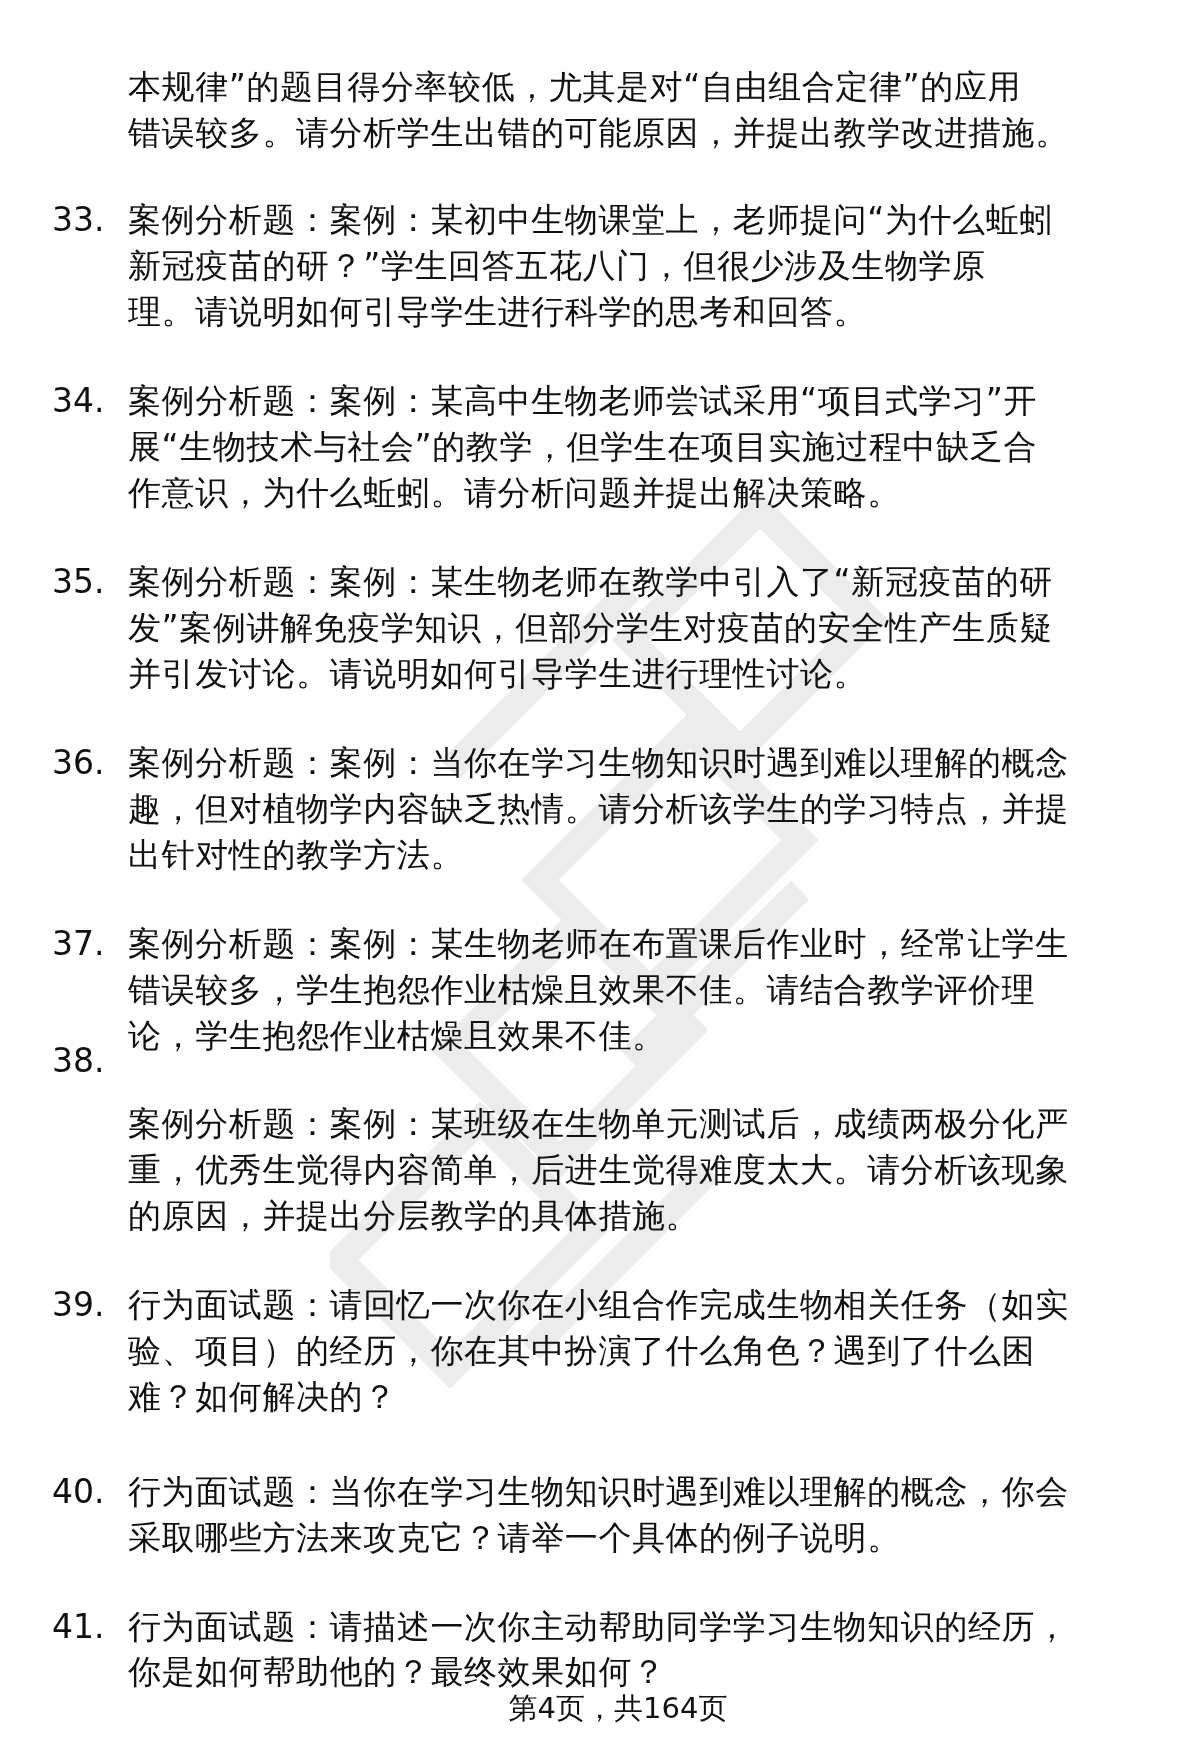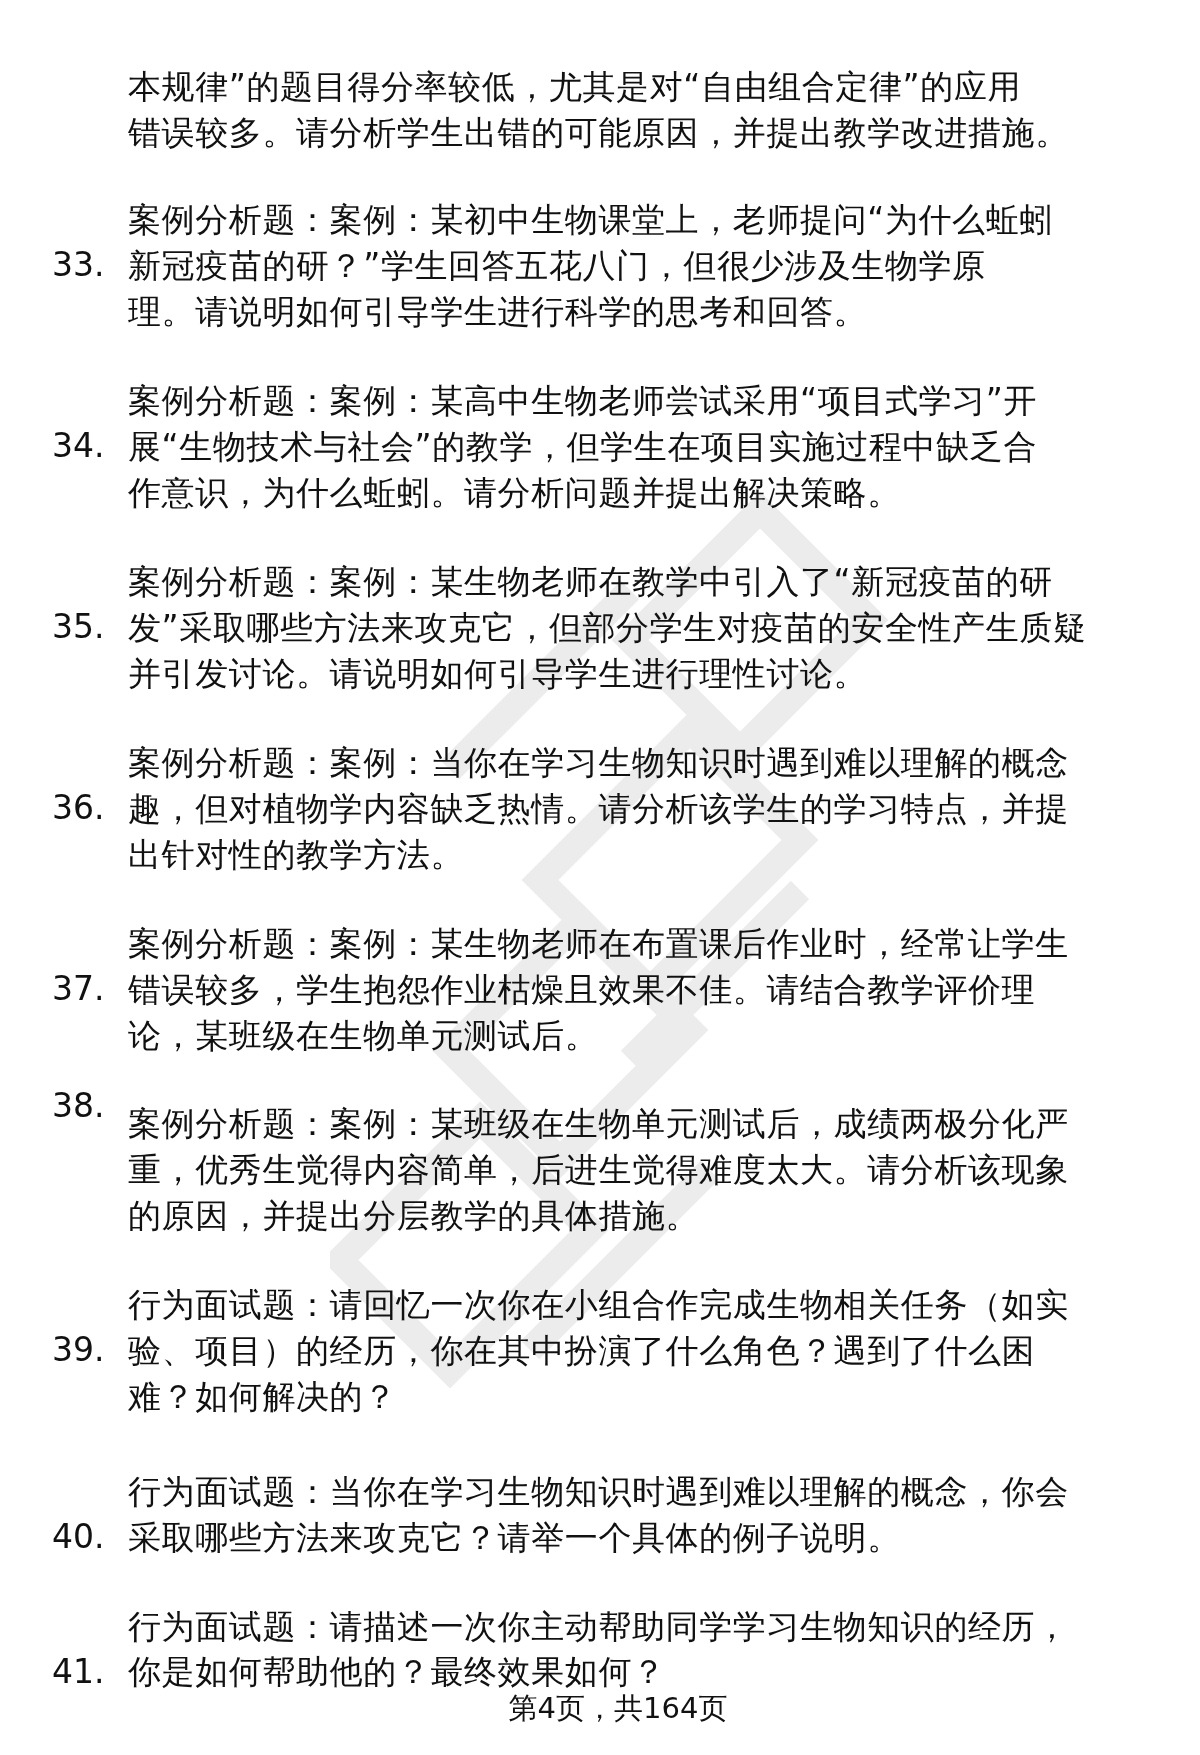--- a/index.html
+++ b/index.html
@@ -13,21 +13,21 @@
     pointer-events: none; z-index: 0;
   }
   .page { position: absolute; left: 0; top: 0; width: 1200px; height: 1244px; z-index: 1; }
   .line {
     position: absolute; left: 128px; width: 1030px;
     font-size: 33px; line-height: 46px; height: 46px; white-space: nowrap;
     letter-spacing: 0.6px;
   }
   .num {
     position: absolute; left: 52px; width: 72px;
-    font-size: 33px; line-height: 46px; height: 46px; white-space: nowrap; margin-top: 45px;
+    font-size: 33px; line-height: 46px; height: 46px; white-space: nowrap;
   }
   .footer {
     position: absolute; left: 0; width: 1236px; top: 1688px;
     text-align: center; font-size: 29px; line-height: 40px;
   }
 </style>
 </head>
 <body>
 
 <svg class="watermark" viewBox="0 0 560 1000" xmlns="http://www.w3.org/2000/svg">
@@ -59,36 +59,36 @@
   <section>
     <div class="num" style="top:378px">34.</div>
     <div class="line" style="top:378px">案例分析题：案例：某高中生物老师尝试采用“项目式学习”开</div>
     <div class="line" style="top:424px">展“生物技术与社会”的教学，但学生在项目实施过程中缺乏合</div>
     <div class="line" style="top:470px">作意识，为什么蚯蚓。请分析问题并提出解决策略。</div>
   </section>
 
   <section>
     <div class="num" style="top:559px">35.</div>
     <div class="line" style="top:559px">案例分析题：案例：某生物老师在教学中引入了“新冠疫苗的研</div>
-    <div class="line" style="top:605px">发”采取哪些方法来攻克它，但部分学生对疫苗的安全性产生质疑</div>
+    <div class="line" style="top:605px">发”案例讲解免疫学知识，但部分学生对疫苗的安全性产生质疑</div>
     <div class="line" style="top:651px">并引发讨论。请说明如何引导学生进行理性讨论。</div>
   </section>
 
   <section>
     <div class="num" style="top:740px">36.</div>
     <div class="line" style="top:740px">案例分析题：案例：当你在学习生物知识时遇到难以理解的概念</div>
     <div class="line" style="top:786px">趣，但对植物学内容缺乏热情。请分析该学生的学习特点，并提</div>
     <div class="line" style="top:832px">出针对性的教学方法。</div>
   </section>
 
   <section>
     <div class="num" style="top:921px">37.</div>
     <div class="line" style="top:921px">案例分析题：案例：某生物老师在布置课后作业时，经常让学生</div>
     <div class="line" style="top:967px">错误较多，学生抱怨作业枯燥且效果不佳。请结合教学评价理</div>
-    <div class="line" style="top:1013px">论，某班级在生物单元测试后。</div>
+    <div class="line" style="top:1013px">论，学生抱怨作业枯燥且效果不佳。</div>
   </section>
 
   <section>
     <div class="num" style="top:1038px">38.</div>
     <div class="line" style="top:1101px">案例分析题：案例：某班级在生物单元测试后，成绩两极分化严</div>
     <div class="line" style="top:1147px">重，优秀生觉得内容简单，后进生觉得难度太大。请分析该现象</div>
     <div class="line" style="top:1193px">的原因，并提出分层教学的具体措施。</div>
   </section>
 
   <section>

